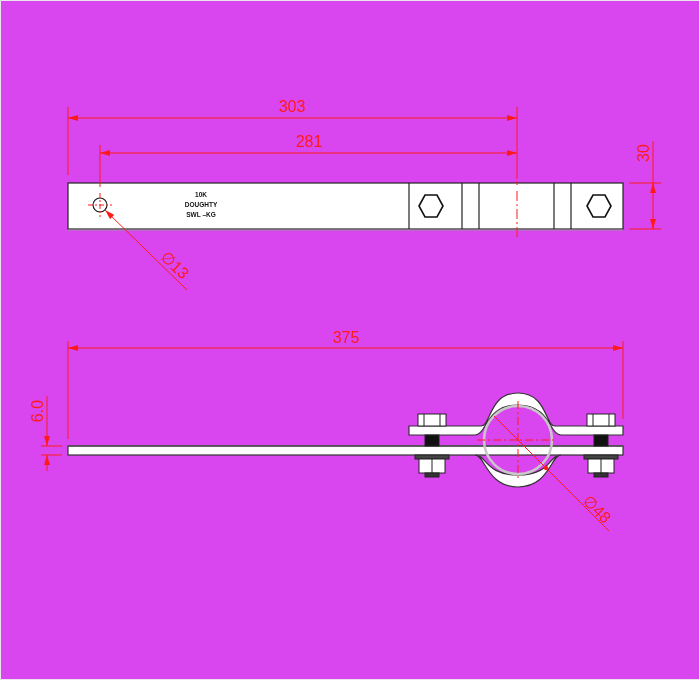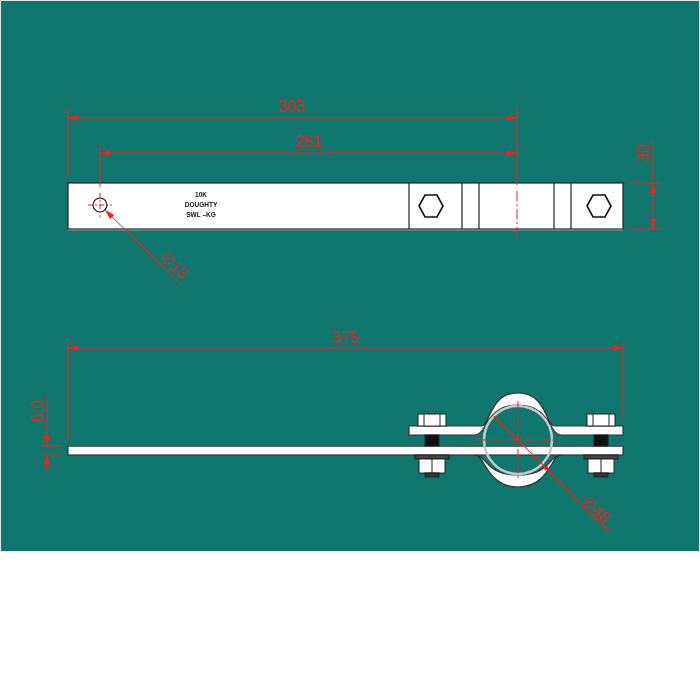--- a/index.html
+++ b/index.html
@@ -1,17 +1,17 @@
 <!DOCTYPE html>
 <html><head>
 <meta charset="utf-8">
 <style>
   html, body { margin: 0; padding: 0; background: #ffffff; }
   .canvas {
-    position: relative; width: 700px; height: 552px; background: #0f766e;
+    position: relative; width: 700px; height: 680px; background: #d946ef;
     box-sizing: border-box; border: 1px solid #e6e6e6; overflow: hidden;
   }
   svg { position: absolute; left: 0; top: 0; }
   .dim-text { font-family: "Liberation Sans", sans-serif; fill: #ff1a1a; font-size: 16px; }
   .label-text { font-family: "Liberation Sans", sans-serif; fill: #111111; font-size: 6.5px; font-weight: bold; }
 </style>
 </head>
 <body>
 
 <div class="canvas">

